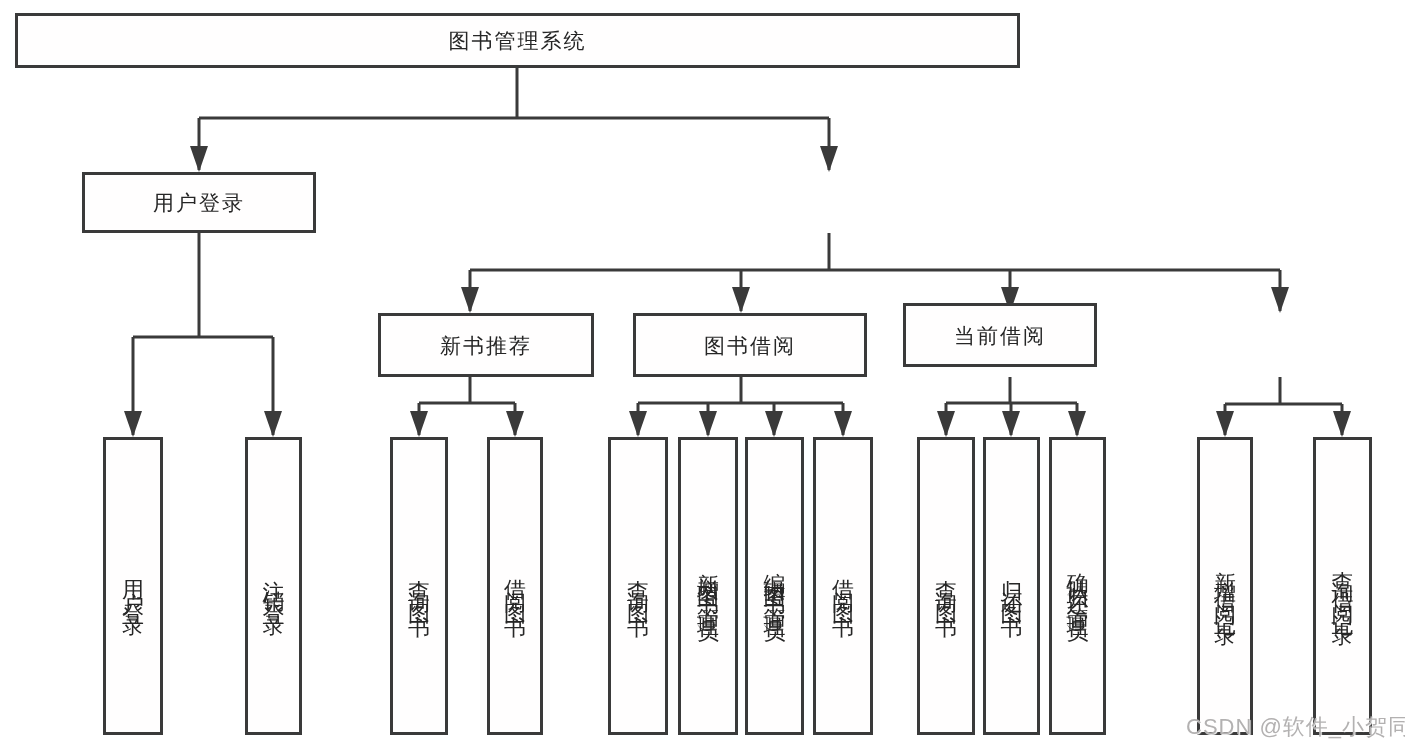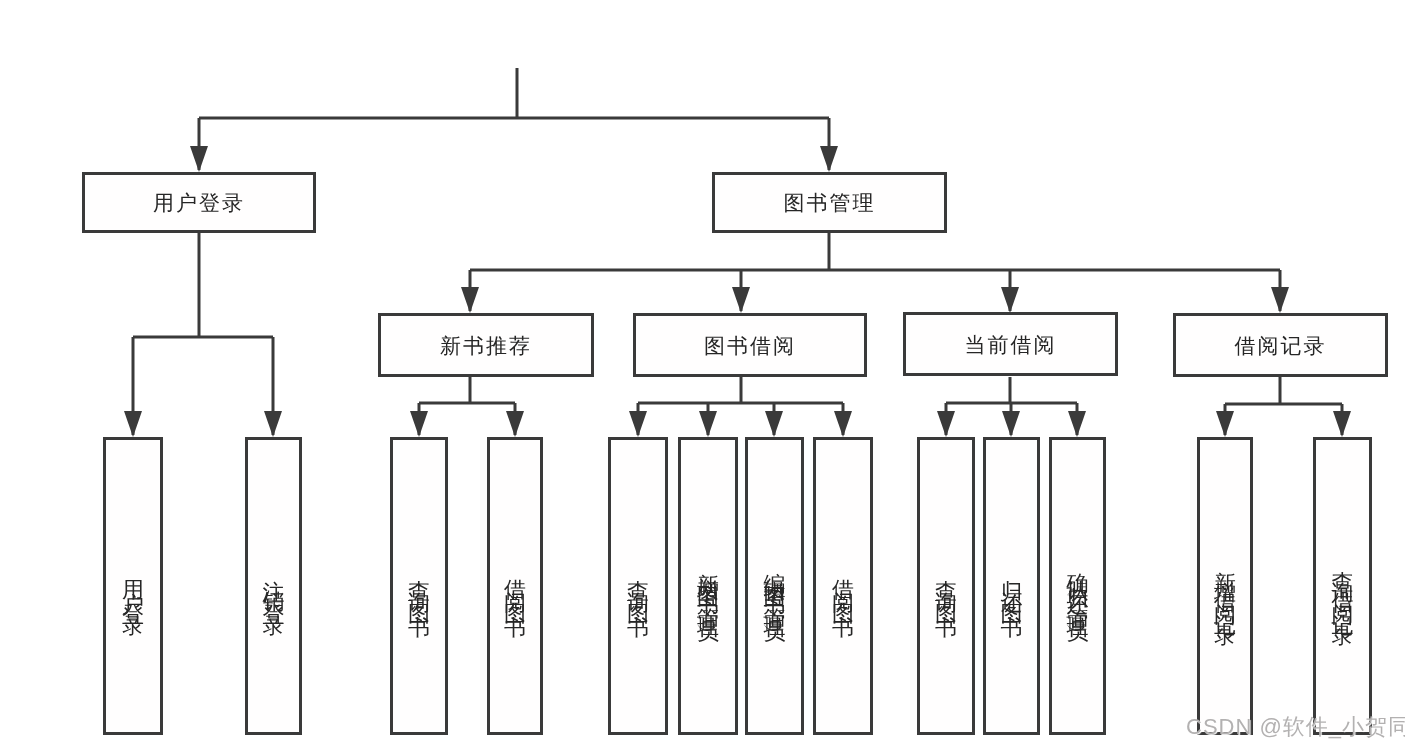--- a/index.html
+++ b/index.html
@@ -63,28 +63,27 @@
       <path d="M699 411L717 411L708 437Z" fill="#3a3a3a"></path>
       <path d="M765 411L783 411L774 437Z" fill="#3a3a3a"></path>
       <path d="M834 411L852 411L843 437Z" fill="#3a3a3a"></path>
       <path d="M937 411L955 411L946 437Z" fill="#3a3a3a"></path>
       <path d="M1002 411L1020 411L1011 437Z" fill="#3a3a3a"></path>
       <path d="M1068 411L1086 411L1077 437Z" fill="#3a3a3a"></path>
       <path d="M1216 411L1234 411L1225 437Z" fill="#3a3a3a"></path>
       <path d="M1333 411L1351 411L1342 437Z" fill="#3a3a3a"></path>
     </svg>
 
+  <div class="node h" style="left:15px;top:13px;width:1005px;height:55px">图书管理系统</div>
 
   <div class="node h" style="left:82px;top:172px;width:234px;height:61px">用户登录</div>
-  <div class="node h" style="left:712px;top:172px;width:235px;height:61px">图书管理</div>
 
   <div class="node h" style="left:378px;top:313px;width:216px;height:64px">新书推荐</div>
   <div class="node h" style="left:633px;top:313px;width:234px;height:64px">图书借阅</div>
-  <div class="node h" style="left:903px;top:312px;width:215px;height:64px">当前借阅</div>
-  <div class="node h" style="left:1173px;top:313px;width:215px;height:64px">借阅记录</div>
+  <div class="node h" style="left:903px;top:303px;width:194px;height:64px">当前借阅</div>
 
   <div class="node v sp12" style="left:103px;top:437px;width:60px;height:298px">用户登录</div>
   <div class="node v sp12" style="left:245px;top:437px;width:57px;height:298px">注销登录</div>
 
   <div class="node v sp12" style="left:390px;top:437px;width:58px;height:298px">查询图书</div>
   <div class="node v sp12" style="left:487px;top:437px;width:56px;height:298px">借阅图书</div>
 
   <div class="node v sp12" style="left:608px;top:437px;width:60px;height:298px">查询图书</div>
   <div class="node v sp7" style="left:678px;top:437px;width:60px;height:298px">新增图书（管理员）</div>
   <div class="node v sp7" style="left:745px;top:437px;width:59px;height:298px">编辑图书（管理员）</div>

